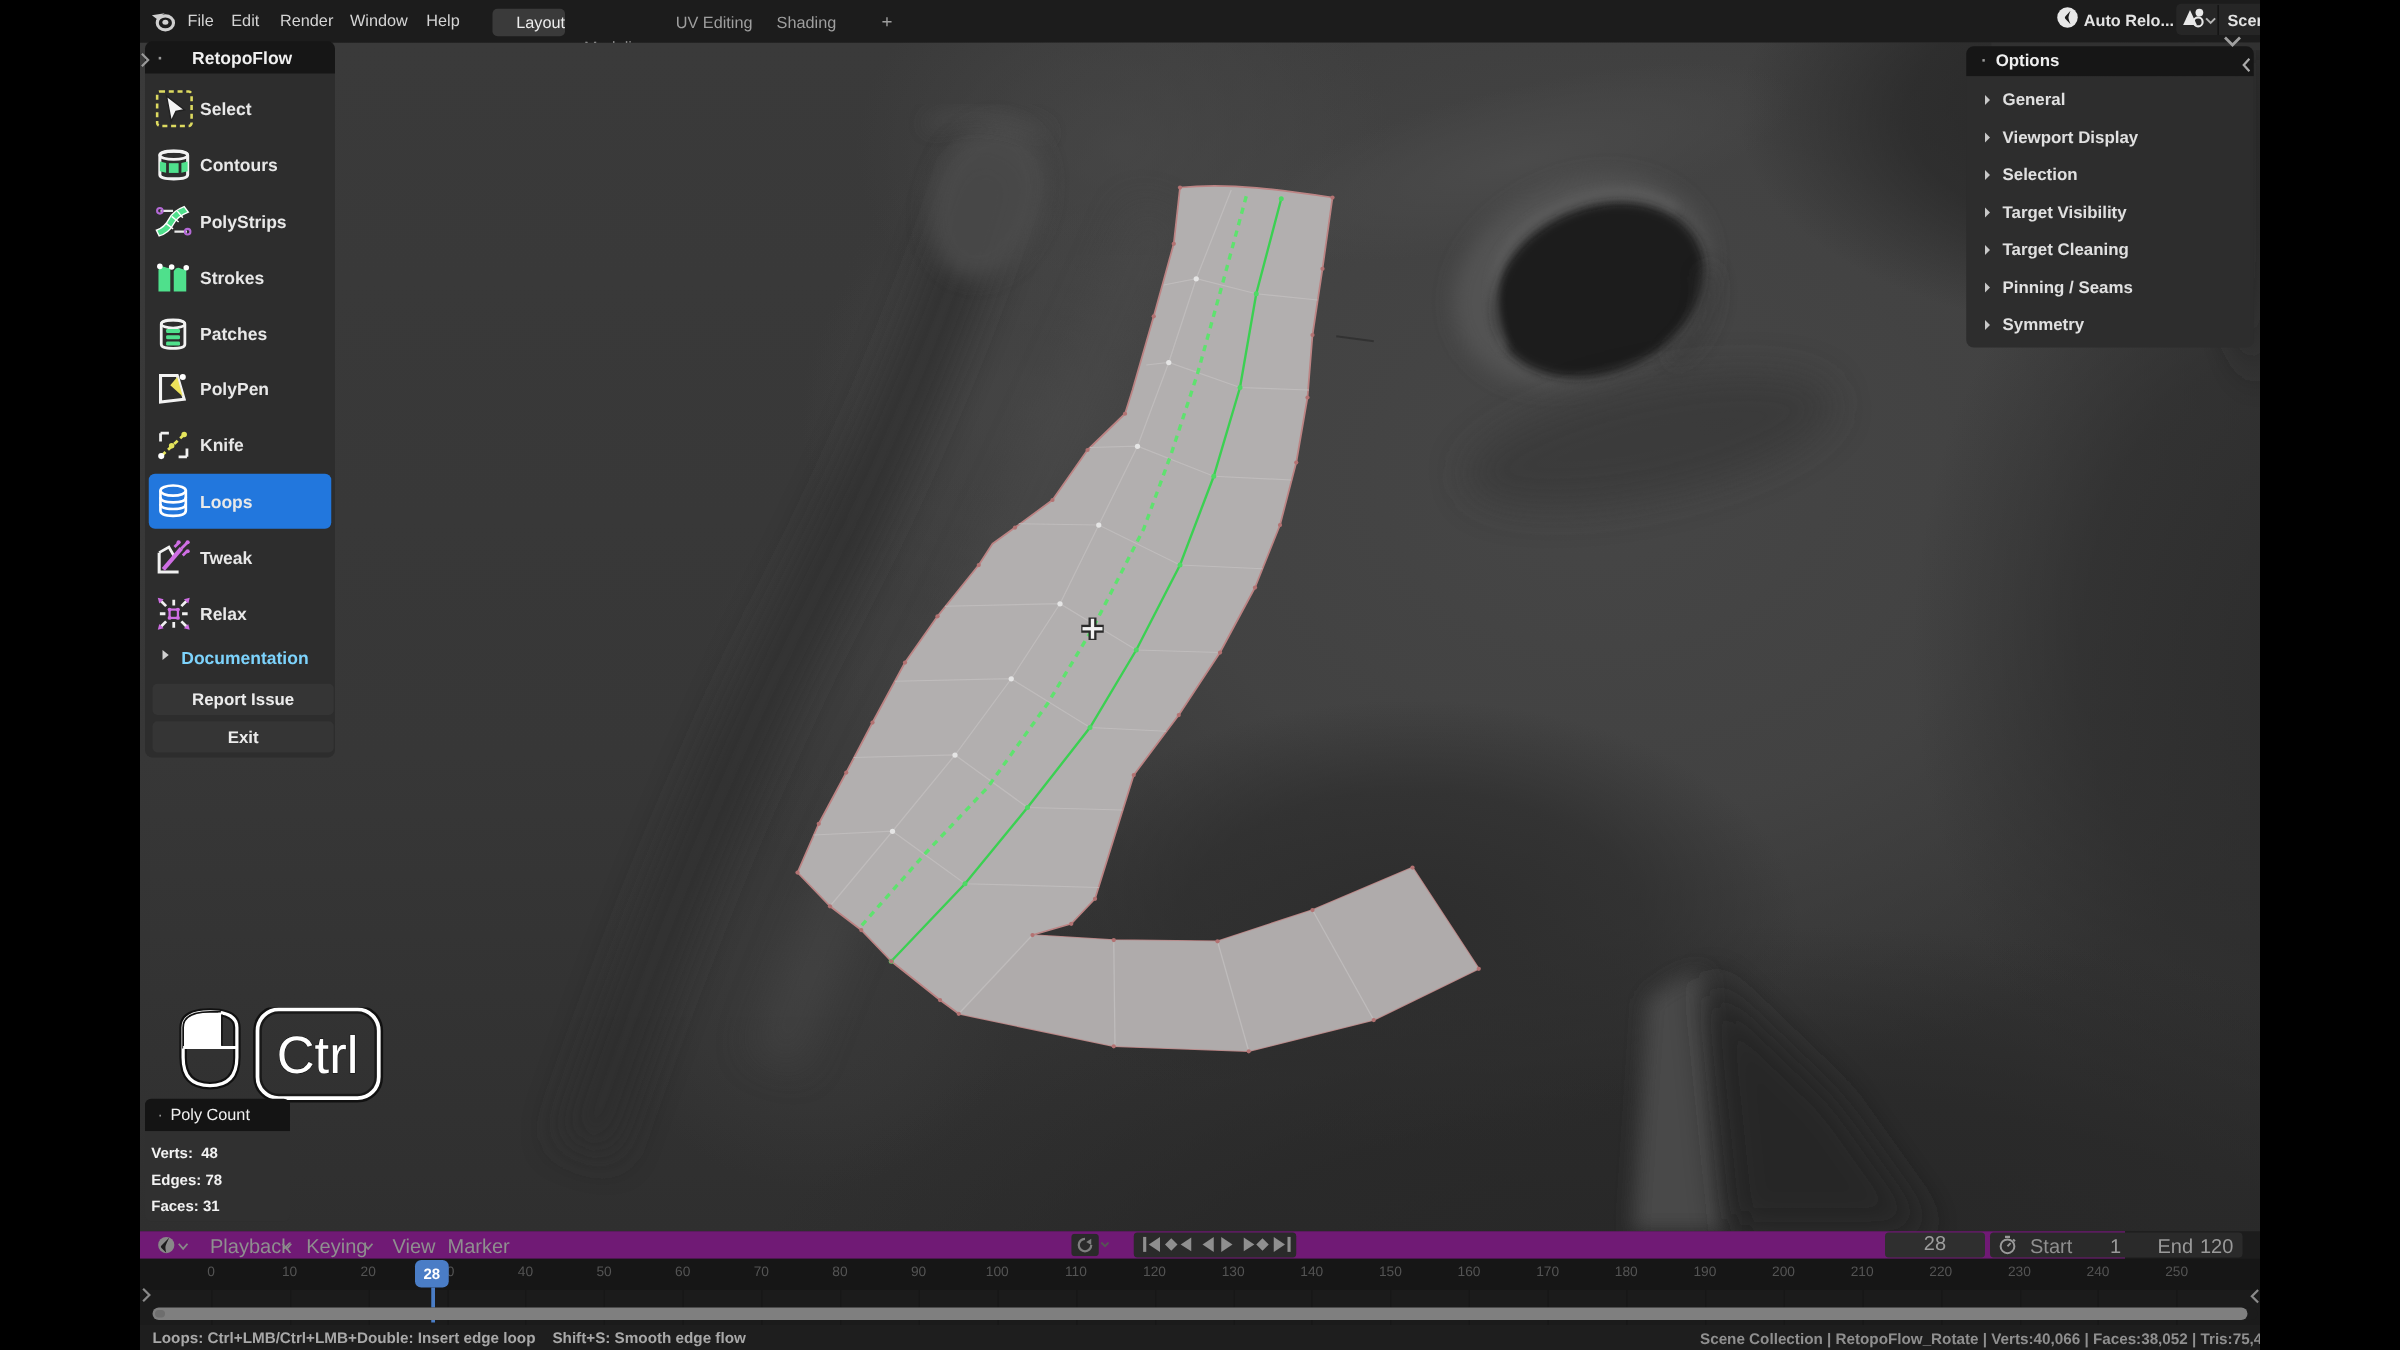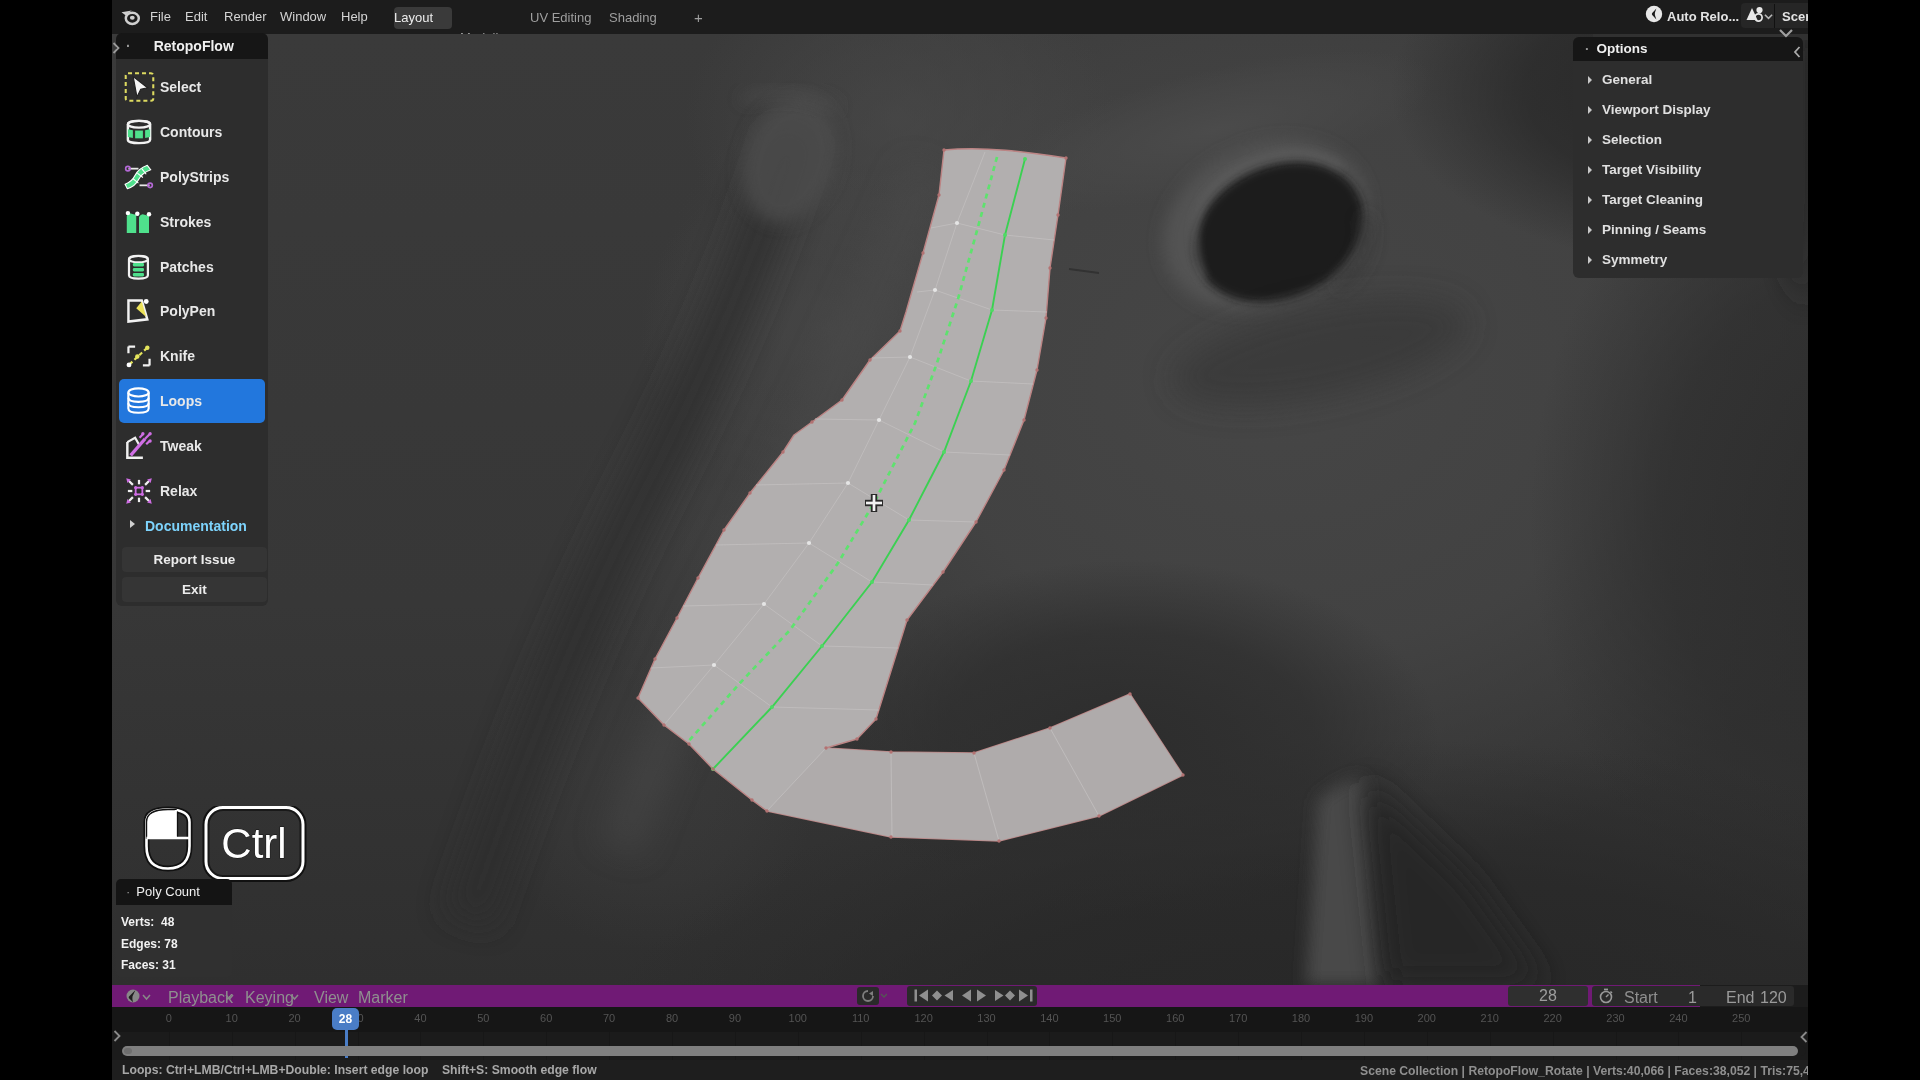--- a/index.html
+++ b/index.html
@@ -2,21 +2,21 @@
 <html><head><meta charset="utf-8">
 <style>
 html,body{margin:0;padding:0;background:#000;width:1920px;height:1080px;overflow:hidden;}
 *{box-sizing:border-box;font-family:"Liberation Sans",sans-serif;}
 #stage{position:absolute;left:0;top:0;width:1920px;height:1080px;background:#000;}
 #content{position:absolute;left:112px;top:0;width:1696px;height:1080px;background:#1c1c1c;overflow:hidden;}
 .abs{position:absolute;}
 
 #topbar{position:absolute;left:0;top:0;width:1696px;height:34px;background:#1c1c1c;color:#d4d4d4;font-size:13px;}
 #topbar .mi{position:absolute;top:9px;}
-.tab{position:absolute;top:7px;height:22px;line-height:22px;text-align:left;font-size:13px;color:#9f9f9f;}
+.tab{position:absolute;top:7px;height:22px;line-height:22px;text-align:right;font-size:13px;color:#9f9f9f;}
 .tab.active{background:#3a3a3a;border-radius:4px;color:#ececec;}
 
 #lpanel{position:absolute;left:4px;top:33px;width:152px;}
 #lpanel .hdr{height:26px;background:#161616;border-radius:6px 6px 0 0;color:#f0f0f0;font-size:14px;font-weight:bold;line-height:26px;}
 #lpanel .body{background:#2d2d2d;border-radius:0 0 6px 6px;position:relative;height:547px;}
 .tool{position:absolute;left:3px;width:146px;height:44px;}
 .tool .lbl{position:absolute;left:41px;top:50%;transform:translateY(-50%);font-size:14px;font-weight:700;color:#e8e8e8;}
 .tool svg{position:absolute;left:5px;top:50%;transform:translateY(-50%);}
 .tool.sel{background:#2277dd;border-radius:5px;}
 .btn{position:absolute;left:6px;width:145px;height:25px;background:#353535;border-radius:4px;color:#ececec;font-size:13.5px;font-weight:700;text-align:center;line-height:25px;}

